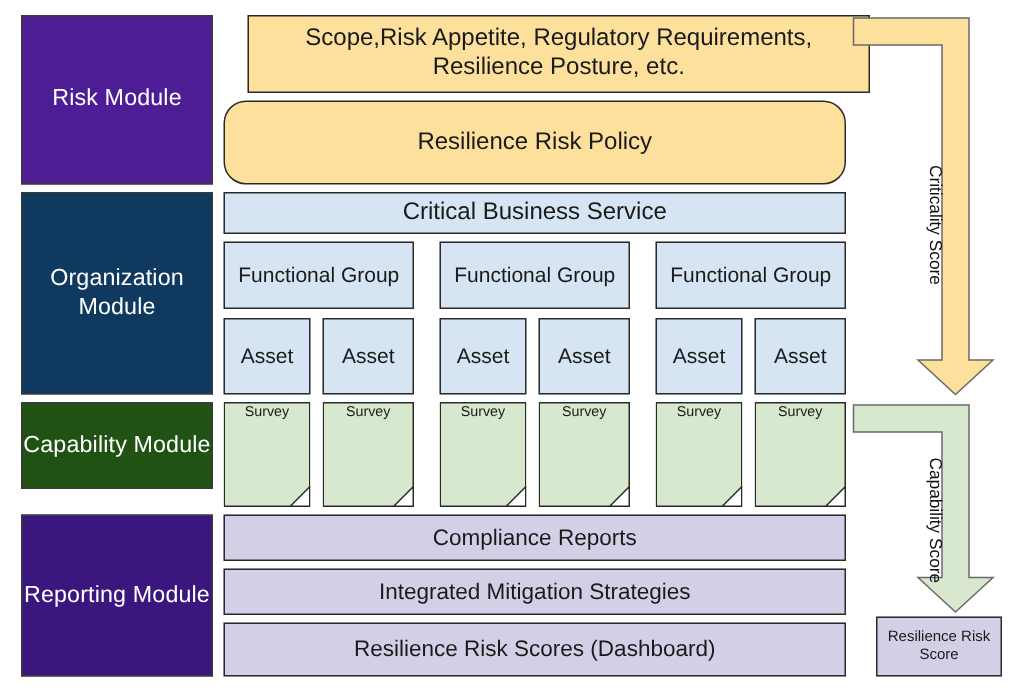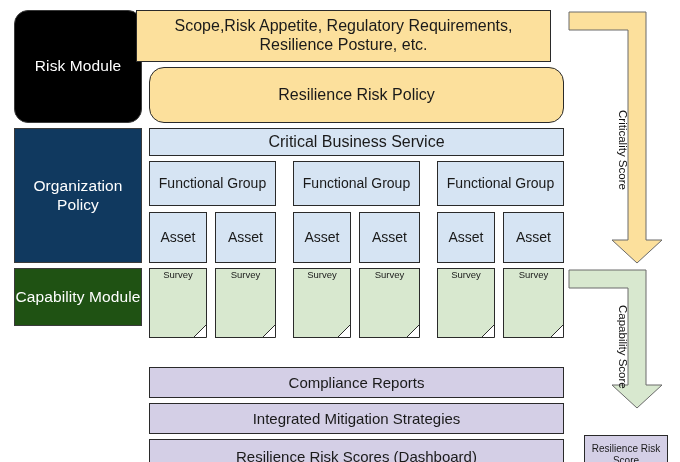--- a/index.html
+++ b/index.html
@@ -33,29 +33,29 @@
     line-height: 1.18;
   }
 
   
   .module {
     border: 1px solid #3a3a3a;
     color: #ffffff;
     font-size: 15.5px;
     letter-spacing: .1px;
   }
-  .module-risk      { background: #000000; border-radius: 14px; }
+  .module-risk      { background: #4c1d95; }
   .module-org       { background: #10395f; }
   .module-cap       { background: #1f5213; }
   .module-rep       { background: #3c167f; }
 
   
   .tile-gold   { background: #fce09c; }
   .tile-blue   { background: #d6e4f3; }
-  .tile-purple { background: #d4cfe6; margin-top: 24px; }
+  .tile-purple { background: #d4cfe6; }
 
   .t-xl  { font-size: 16px; }
   .t-lg  { font-size: 15px; }
   .t-md  { font-size: 14px; }
   .t-sm  { font-size: 10px; }
 
   
   .survey {
     position: absolute;
     box-sizing: border-box;
@@ -101,30 +101,30 @@
 </style>
 </head>
 <body>
 
 <div id="diagram">
 
   <div class="box module module-risk" style="left:14px; top:10px; width:128px; height:113px;">
     <span>Risk Module</span>
   </div>
 
-  <div class="box tile-gold t-xl" style="left:136px; top:10px; width:415px; height:52px; padding:0 8px;justify-content:center;">
+  <div class="box tile-gold t-xl" style="left:165px; top:10px; width:415px; height:52px; padding:0 8px;justify-content:center;">
     <span>Scope,Risk Appetite, Regulatory Requirements, Resilience Posture, etc.</span>
   </div>
 
   <div class="box tile-gold t-xl" style="left:149px; top:67px; width:415px; height:56px;border-radius:15px;">
     <span>Resilience Risk Policy</span>
   </div>
 
   <div class="box module module-org" style="left:14px; top:128px; width:128px; height:135px;">
-    <span>Organization Policy</span>
+    <span>Organization Module</span>
   </div>
 
   <div class="box tile-blue t-xl" style="left:149px; top:128px; width:415px; height:28px;justify-content:center;">
     <span>Critical Business Service</span>
   </div>
 
   <div class="box tile-blue t-md" style="left:149px; top:161px; width:127px; height:45px;">
     <span>Functional Group</span>
   </div>
   <div class="box tile-blue t-md" style="left:293px; top:161px; width:127px; height:45px;">
@@ -204,20 +204,23 @@
 
   <div class="survey" style="left:503px; top:268px; width:61px; height:70px;">
     <div class="sheet">
       <span>Survey</span>
     </div>
     <svg class="fold" viewBox="0 0 14 14">
       <path d="M0.5 13.5 L13.5 0.5 L13.5 13.5 Z" fill="#ffffff" stroke="#2a2a2a" stroke-width="1"></path>
     </svg>
   </div>
 
+  <div class="box module module-rep" style="left:14px; top:343px; width:128px; height:108px;">
+    <span>Reporting Module</span>
+  </div>
 
   <div class="box tile-purple t-lg" style="left:149px; top:343px; width:415px; height:31px;">
     <span>Compliance Reports</span>
   </div>
   <div class="box tile-purple t-lg" style="left:149px; top:379px; width:415px; height:31px;">
     <span>Integrated Mitigation Strategies</span>
   </div>
   <div class="box tile-purple t-lg" style="left:149px; top:415px; width:415px; height:36px;">
     <span>Resilience Risk Scores (Dashboard)</span>
   </div>

